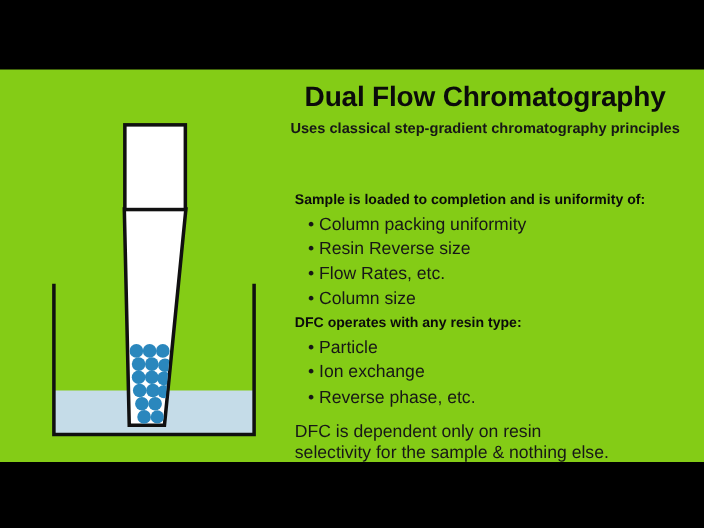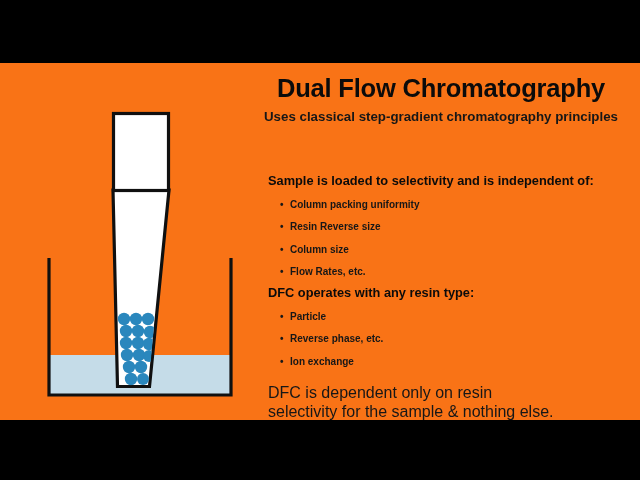--- a/index.html
+++ b/index.html
@@ -26,21 +26,21 @@
   #bar-top    { top: 0;    height: 63px; }
   #bar-bottom { top: 420px; height: 60px; }
 
   
   #slide {
     position: absolute;
     left: 0;
     top: 63px;
     width: 640px;
     height: 357px;
-    background: #f97316;
+    background: #84cc16;
     z-index: 10;
   }
 
   
   #title {
     position: absolute;
     left: 258px;
     top: 11px;
     width: 366px;
     text-align: center;
@@ -76,25 +76,24 @@
   .bullet-list {
     position: absolute;
     left: 280px;
     margin: 0;
     padding: 0;
     list-style: none;
   }
   #bullets-1 { top: 131px; }
   #bullets-2 { top: 243px; }
   .bullet-list li {
-    font-size: 10px;
+    font-size: 16px;
     color: #171717;
     line-height: 22.4px;
     white-space: nowrap;
-    font-weight: bold;
   }
   .bullet-dot {
     display: inline-block;
     width: 10px;
     color: #171717;
   }
 
   #closing {
     position: absolute;
     left: 268px;
@@ -165,31 +164,31 @@
           <circle cx="143" cy="316" r="6.0"></circle>
         </g>
 
         <rect x="113.5" y="50.5" width="55" height="77" fill="#ffffff" stroke="#101010" stroke-width="3.2"></rect>
       </svg>
     </div>
 
     <div id="title">Dual Flow Chromatography</div>
     <div id="subtitle">Uses classical step-gradient chromatography principles</div>
 
-    <div id="heading-1" class="heading">Sample is loaded to selectivity and is independent of:</div>
+    <div id="heading-1" class="heading">Sample is loaded to completion and is uniformity of:</div>
     <ul id="bullets-1" class="bullet-list">
       <li><span class="bullet-dot">•</span><span>Column packing uniformity</span></li>
       <li><span class="bullet-dot">•</span><span>Resin Reverse size</span></li>
+      <li><span class="bullet-dot">•</span><span>Flow Rates, etc.</span></li>
       <li><span class="bullet-dot">•</span><span>Column size</span></li>
-      <li><span class="bullet-dot">•</span><span>Flow Rates, etc.</span></li>
     </ul>
 
     <div id="heading-2" class="heading">DFC operates with any resin type:</div>
     <ul id="bullets-2" class="bullet-list">
       <li><span class="bullet-dot">•</span><span>Particle</span></li>
+      <li><span class="bullet-dot">•</span><span>Ion exchange</span></li>
       <li><span class="bullet-dot">•</span><span>Reverse phase, etc.</span></li>
-      <li><span class="bullet-dot">•</span><span>Ion exchange</span></li>
     </ul>
 
     <div id="closing">DFC is dependent only on resin selectivity for the sample &amp; nothing else.</div>
 
   </div>
 </div>
 
 </body></html>

